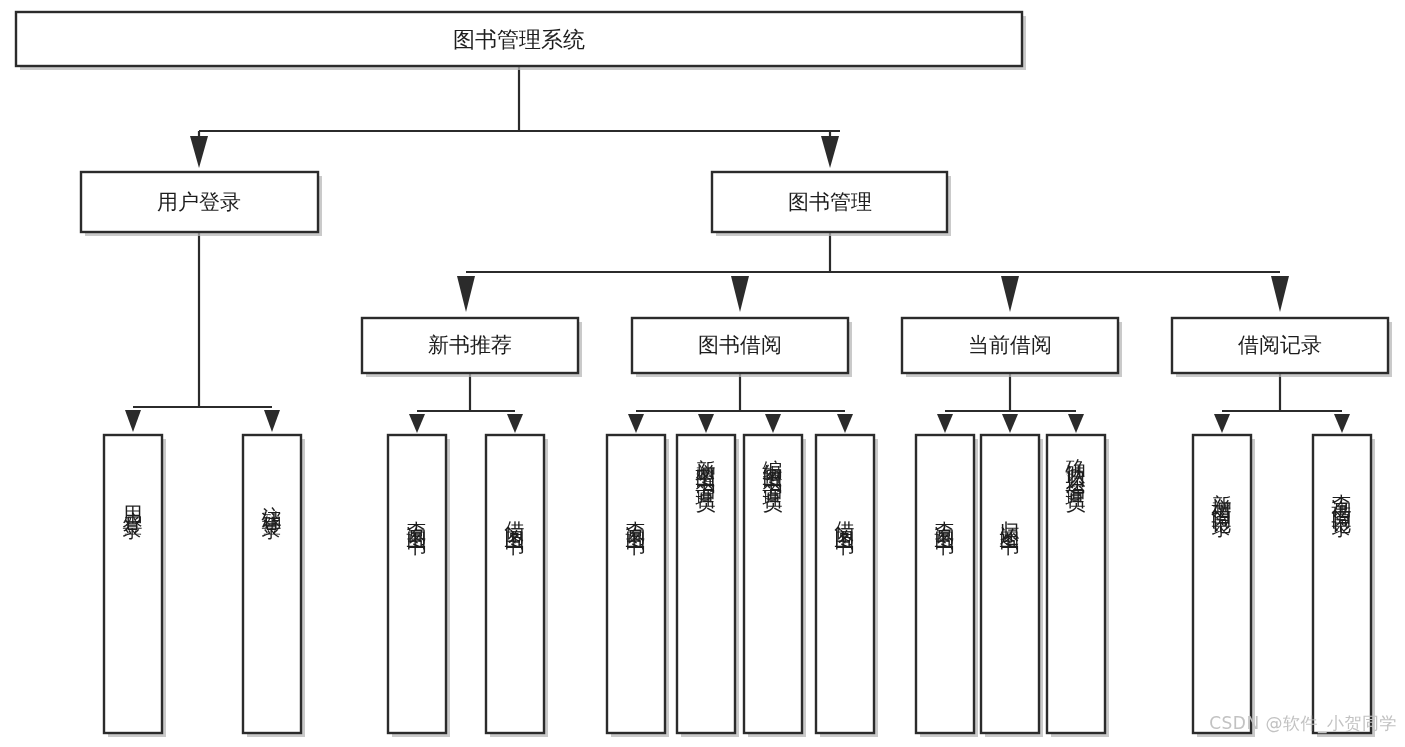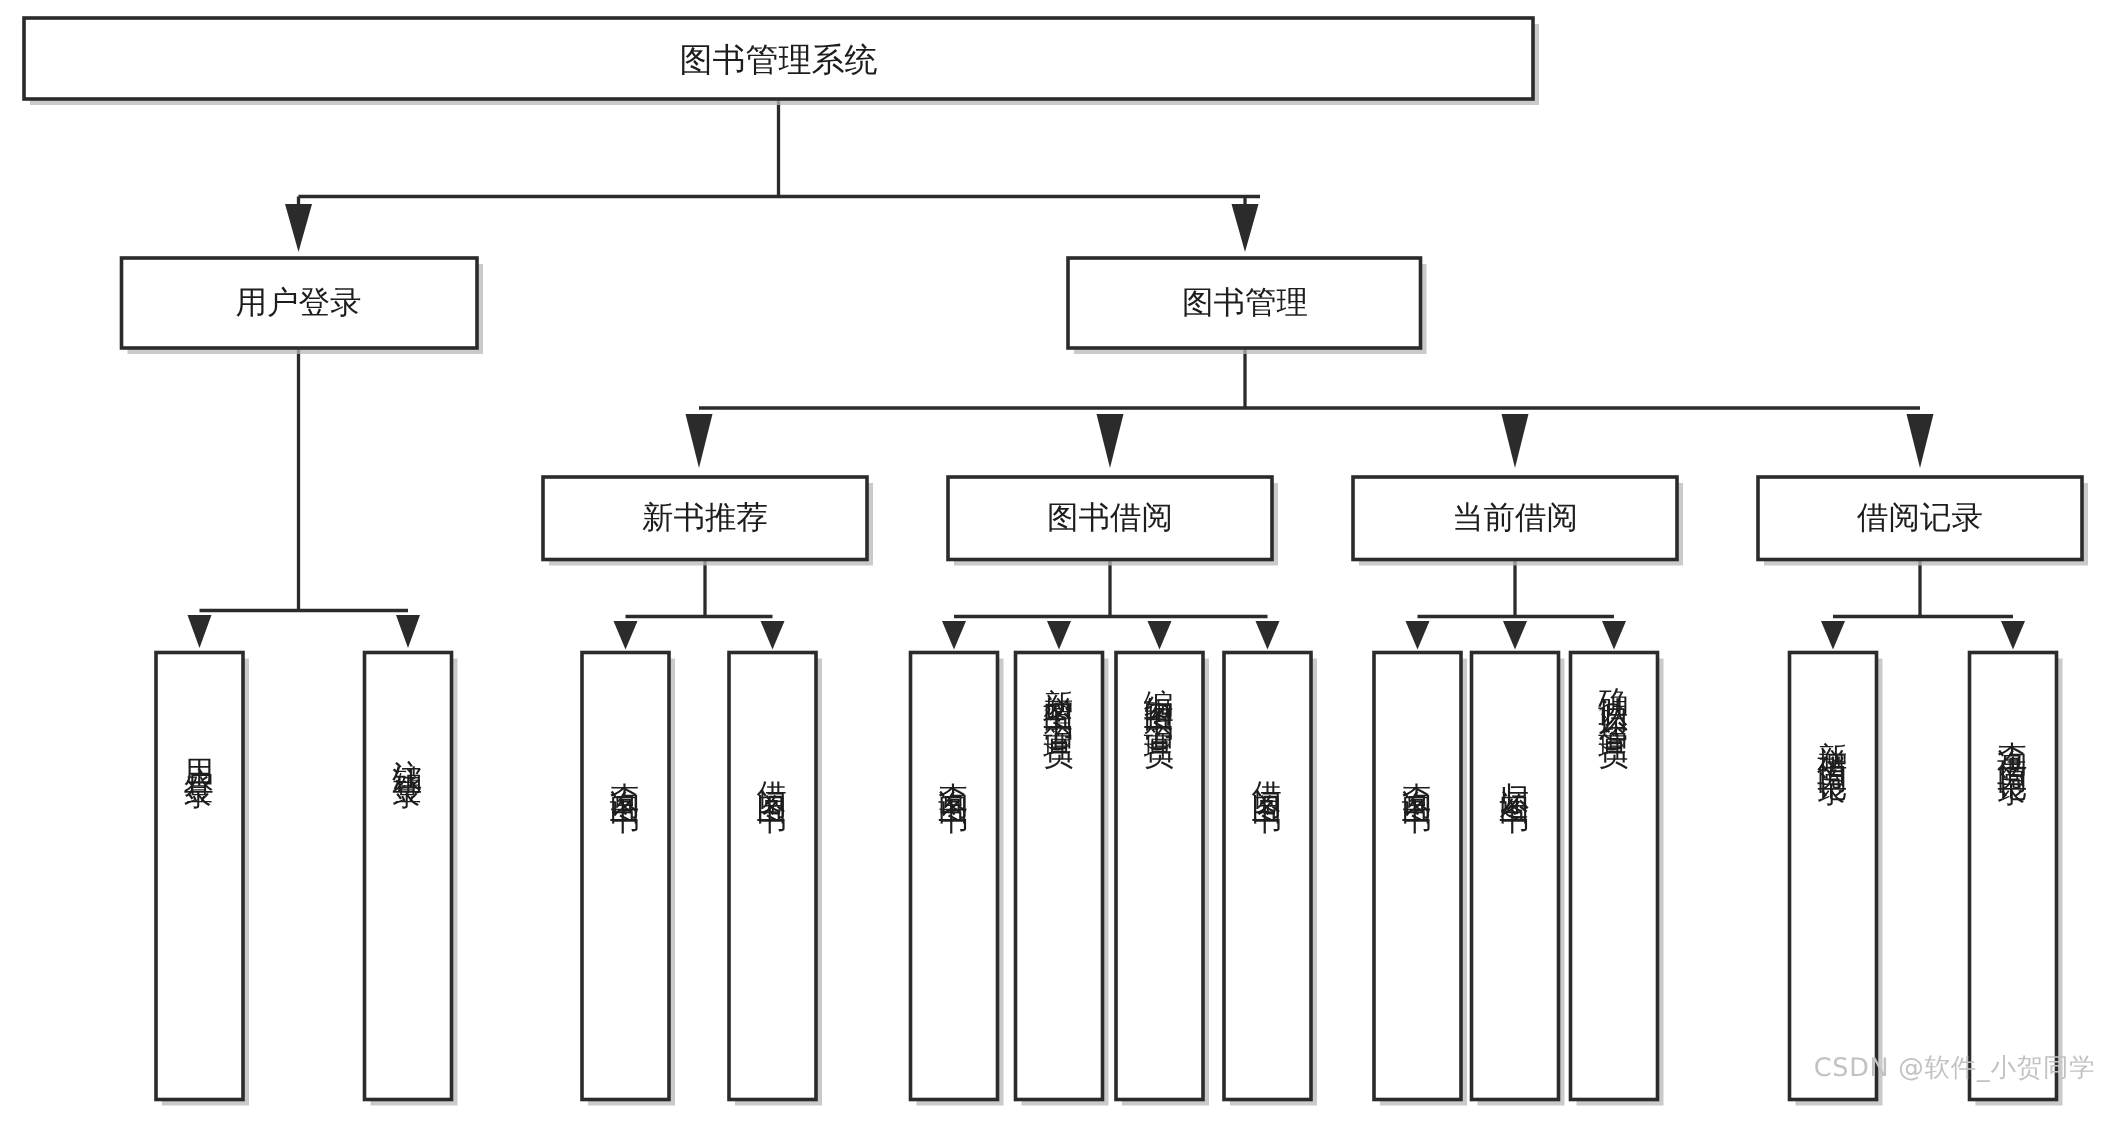--- a/index.html
+++ b/index.html
@@ -73,21 +73,21 @@
     font-family: "DejaVu Sans", "Liberation Sans", sans-serif;
     font-size: 20px;
     line-height: 1.0;
     letter-spacing: 5px;
     color: #1d1d1d;
     white-space: nowrap;
   }
   .watermark {
     position: absolute;
     right: 8px;
-    bottom: 24px;
+    bottom: 12px;
     font-family: "DejaVu Sans", "Liberation Sans", sans-serif;
     font-size: 17px;
     color: #c2c2c2;
     letter-spacing: 0.5px;
     user-select: none;
     white-space: nowrap;
   }
 </style>
 </head>
 <body>

